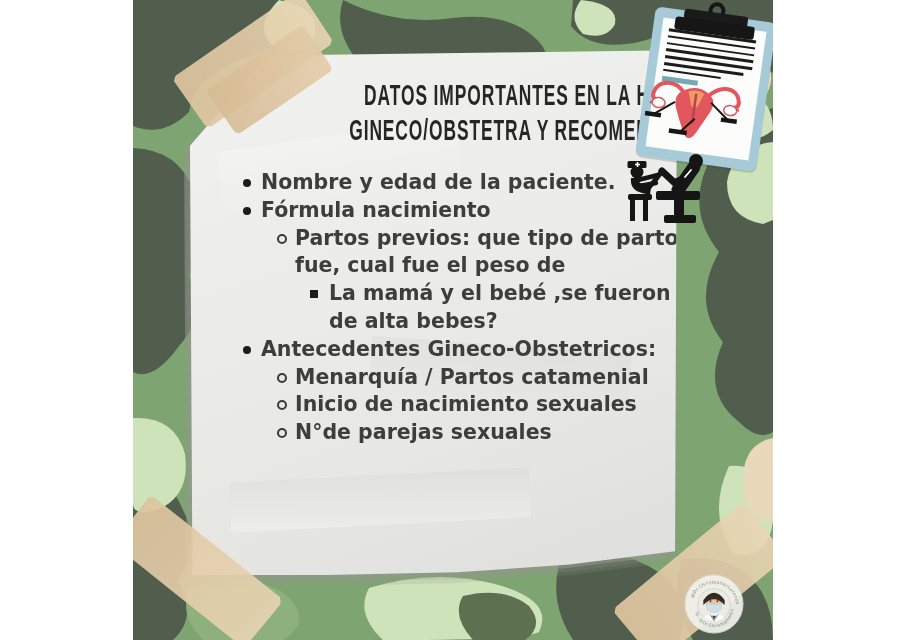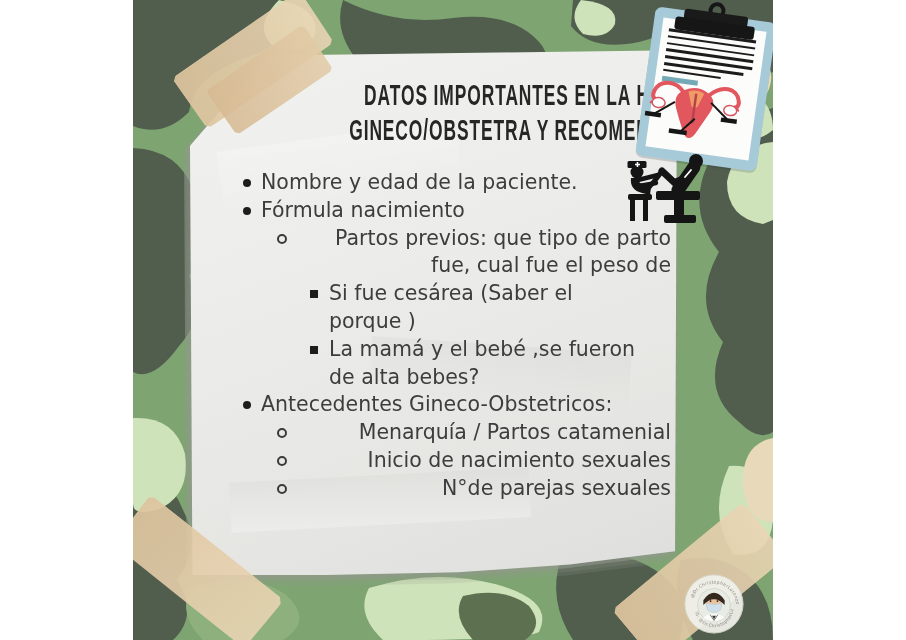--- a/index.html
+++ b/index.html
@@ -21,24 +21,24 @@
   .crease.c3{left:40px;top:430px;width:300px;height:50px;transform:rotate(-3deg);
     background:linear-gradient(rgba(0,0,0,.025),rgba(255,255,255,.25));}
 
   .title{position:absolute;top:33px;left:0;right:0;text-align:center;padding-left:26px;
     color:#262624;font-family:"Liberation Sans",sans-serif;font-weight:700;}
   .tline{line-height:35px;font-size:29px;white-space:nowrap;}
   .tline span{display:inline-block;transform:scaleX(.60);transform-origin:50% 50%;letter-spacing:1.5px;}
 
   .list{position:absolute;left:0;top:124px;right:6px;color:#3d3d3d;font-size:20.5px;line-height:27.8px;}
   .row{position:relative;}
-  .row .lines div{white-space:nowrap;}
+  .row .lines div{white-space:nowrap;font-weight:bold;}
   .blt{position:absolute;}
   .lvl1{padding-left:71px;}  .lvl1 .blt{left:53px;}
-  .lvl2{text-align:right;} .lvl2 .blt{left:87px;}
+  .lvl2{padding-left:105px;} .lvl2 .blt{left:87px;}
   .lvl3{padding-left:139px;} .lvl3 .blt{left:120px;}
   .b1{top:10px;width:8px;height:8px;border-radius:50%;background:#1d1d1d;}
   .b2{top:9px;width:8px;height:8px;border-radius:50%;border:2px solid #3a3a3a;background:transparent;box-sizing:border-box;width:10px;height:10px;}
   .b3{top:10px;width:8px;height:8px;background:#1d1d1d;}
 
   
   .tape{position:absolute;background:linear-gradient(100deg,rgba(221,196,158,.93),rgba(235,214,181,.88));
     clip-path:polygon(0 6%,3% 0,97% 2%,100% 10%,99% 94%,96% 100%,3% 97%,0 90%);}
   .tape-tl{left:43px;top:28px;width:155px;height:64px;transform:rotate(-35deg);}
   .tape-tl2{left:78px;top:52px;width:118px;height:56px;transform:rotate(-35deg);
@@ -130,24 +130,20 @@
             </div>
             <div class="row lvl2">
               <span class="blt b2"></span>
               <div class="lines">
                 <div>Partos previos: que tipo de parto</div>
                 <div>fue, cual fue el peso de</div>
               </div>
             </div>
             <div class="row lvl3">
               <span class="blt b3"></span>
-              <div class="lines">
-                <div>Si fue cesárea (Saber el</div>
-                <div>porque )</div>
-              </div>
             </div>
             <div class="row lvl3">
               <span class="blt b3"></span>
               <div class="lines">
                 <div>La mamá y el bebé ,se fueron</div>
                 <div>de alta bebes?</div>
               </div>
             </div>
             <div class="row lvl1">
               <span class="blt b1"></span>

